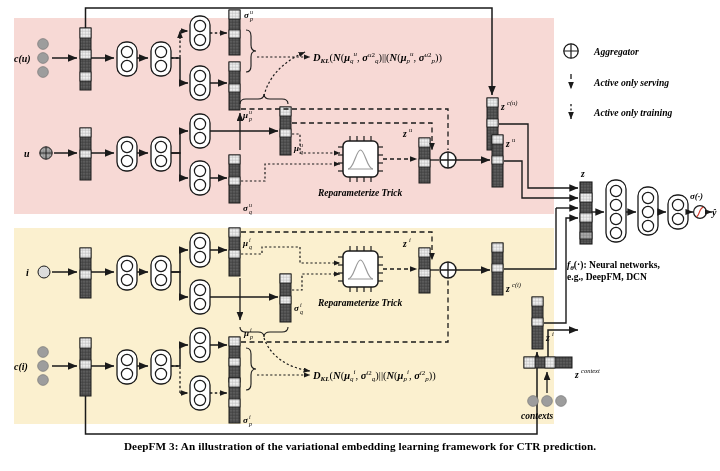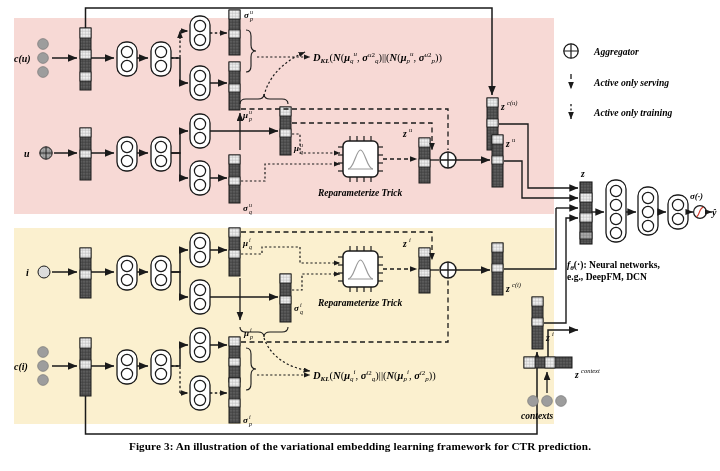--- a/index.html
+++ b/index.html
@@ -569,15 +569,15 @@
   </g>
   <text x="594" y="86" font-size="9.6" class="bold ital">Active only serving</text>
 
   <g>
     <line x1="571" y1="104" x2="571" y2="119" stroke="#1a1a1a" stroke-width="1.3" stroke-dasharray="2.2 2.2" marker-end="url(#ahs)"></line>
   </g>
   <text x="594" y="116" font-size="9.6" class="bold ital">Active only training</text>
 
 </svg>
 
-<div class="cap">Figure 3: An illustration of the variational embedding learning framework for CTR prediction.</div>
+<div class="cap">DeepFM 3: An illustration of the variational embedding learning framework for CTR prediction.</div>
 
 </div>
 
 </body></html>

